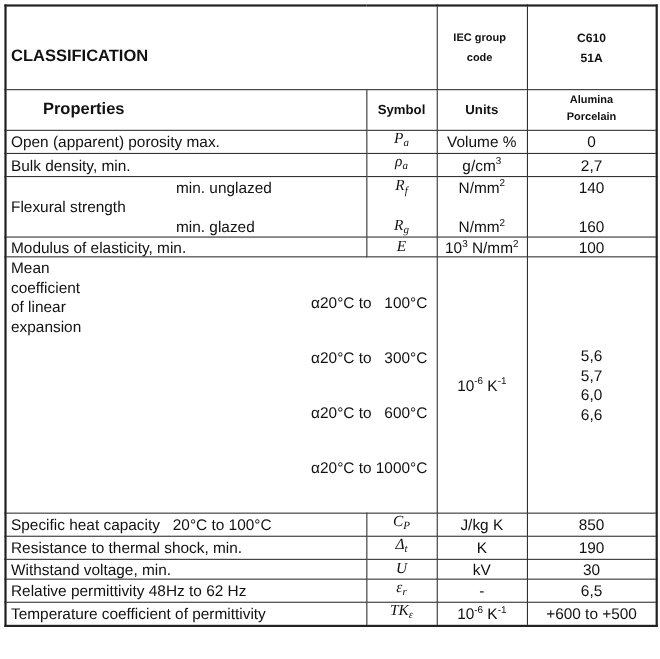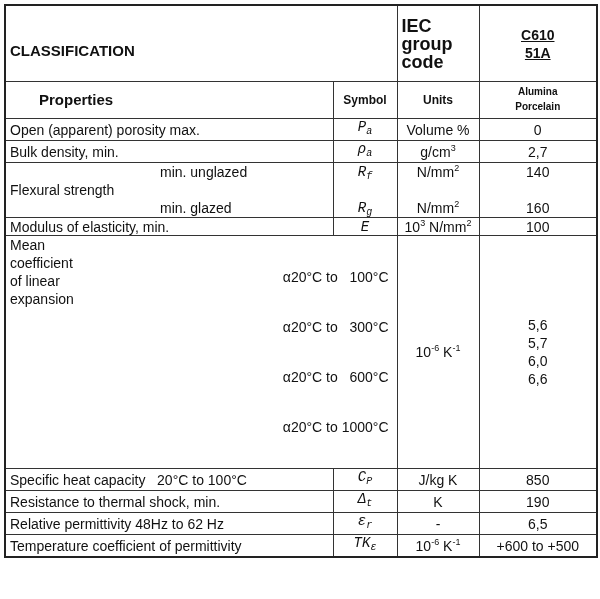--- a/index.html
+++ b/index.html
@@ -8,27 +8,27 @@
   table.spec { position: absolute; left: 4px; top: 4px; width: 592px;
                border-collapse: collapse; border: 2px solid #222; table-layout: fixed; }
   table.spec td { border: 1px solid #333; padding: 0 4px; font-size: 14px; line-height: 16px;
                   vertical-align: middle; }
   col.c-prop { width: 328px; }
   col.c-sym { width: 64px; }
   col.c-unit { width: 82px; }
   col.c-val { width: 118px; }
   .hdr1 td { height: 61px; font-weight: bold; }
   .hdr1 .classif { font-size: 15px; vertical-align: middle; padding-top: 14px; }
-  .hdr1 .iec { text-align: left; font-size: 18px; line-height: 18px; padding-right: 8px; }
-  .hdr1 .code { text-align: center; font-size: 14px; line-height: 18px; text-decoration: underline; }
+  .hdr1 .iec { text-align: center; font-size: 10px; line-height: 18px; padding-right: 8px; }
+  .hdr1 .code { text-align: center; font-size: 11px; line-height: 18px; }
   .hdr2 td { height: 34px; font-weight: bold; vertical-align: bottom; border-bottom: 2px solid #222; }
   .hdr2 .props { font-size: 15px; padding-bottom: 1px; padding-left: 33px; }
   .hdr2 .sym, .hdr2 .unit { text-align: center; font-size: 12px; padding-bottom: 1px; }
   .hdr2 .val { text-align: center; font-size: 10px; line-height: 15px; padding-bottom: 2px; }
-  td.sym { text-align: center; font-family: Liberation Mono, monospace; font-style: italic; }
+  td.sym { text-align: center; font-family: Liberation Serif, serif; font-style: italic; }
   td.unit { text-align: center; }
   td.val { text-align: center; }
   .r1 td { height: 17px; }
   .sub { font-size: 10px; vertical-align: -3px; }
   sup { font-size: 9px; line-height: 0; }
   .indent { padding-left: 150px; }
   .lines div { height: 18px; line-height: 18px; }
   .stack div { height: 18px; line-height: 18px; }
   .rightcol { text-align: right; }
   .normal { font-style: normal; font-family: "Liberation Sans", sans-serif; }
@@ -148,20 +148,26 @@
 
 
   <tr class="r1">
     <td>Resistance to thermal shock, min.</td>
     <td class="sym"><span>Δ</span><span class="sub">t</span></td>
     <td class="unit">K</td>
     <td class="val">190</td>
   </tr>
 
 
+  <tr class="r1">
+    <td>Withstand voltage, min.</td>
+    <td class="sym">U</td>
+    <td class="unit">kV</td>
+    <td class="val">30</td>
+  </tr>
 
   <tr class="r1">
     <td>Relative permittivity 48Hz to 62 Hz</td>
     <td class="sym"><span>ε</span><span class="sub">r</span></td>
     <td class="unit">-</td>
     <td class="val">6,5</td>
   </tr>
 
   <tr class="r1">
     <td>Temperature coefficient of permittivity</td>

